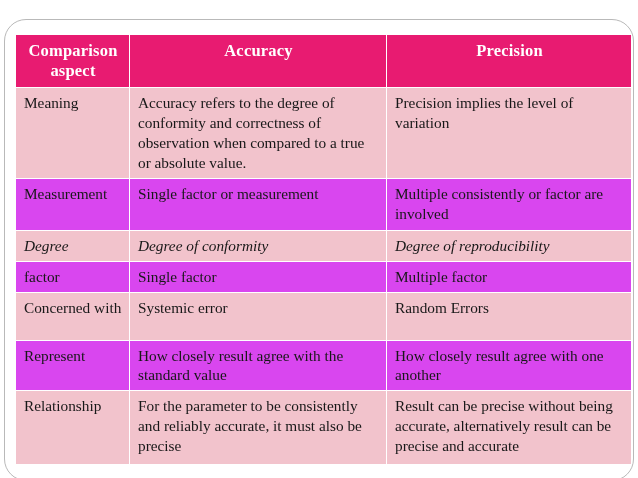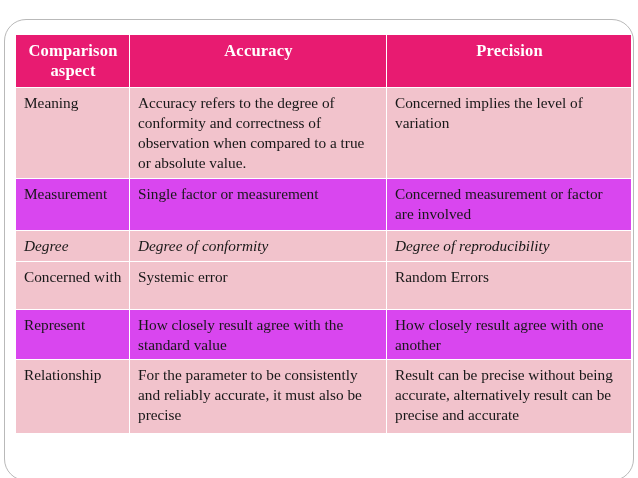--- a/index.html
+++ b/index.html
@@ -96,35 +96,40 @@
         <th>Comparison aspect</th>
         <th>Accuracy</th>
         <th>Precision</th>
       </tr>
     </thead>
     <tbody>
 
       <tr class="row-dark row-h-meaning">
         <td>Meaning</td>
         <td>Accuracy refers to the degree of conformity and correctness of observation when compared to a true or absolute value.</td>
-        <td>Concerned implies the level of variation</td>
+        <td>Precision implies the level of variation</td>
       </tr>
 
       <tr class="row-light row-h-measurement">
         <td>Measurement</td>
         <td>Single factor or measurement</td>
-        <td>Concerned measurement or factor are involved</td>
+        <td>Multiple consistently or factor are involved</td>
       </tr>
 
       <tr class="row-dark row-h-degree">
         <td>Degree</td>
         <td>Degree of conformity</td>
         <td>Degree of reproducibility</td>
       </tr>
 
+      <tr class="row-light row-h-factor">
+        <td>factor</td>
+        <td>Single factor</td>
+        <td>Multiple factor</td>
+      </tr>
 
       <tr class="row-dark row-h-concerned">
         <td>Concerned with</td>
         <td>Systemic error</td>
         <td>Random Errors</td>
       </tr>
 
       <tr class="row-light row-h-represent">
         <td>Represent</td>
         <td>How closely result agree with the standard value</td>

